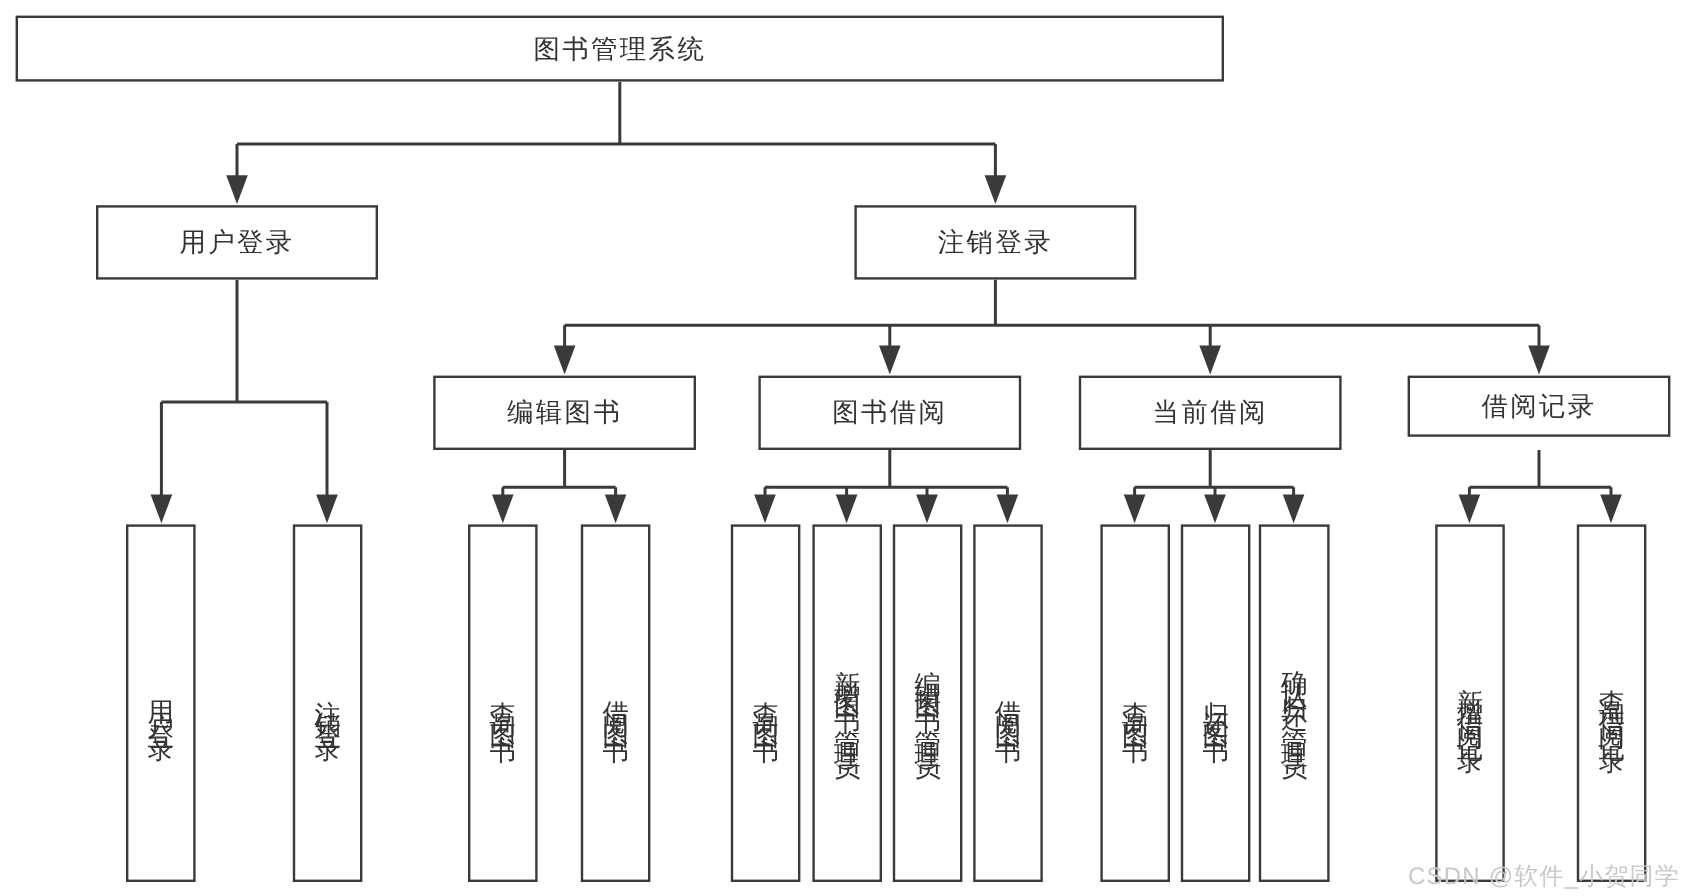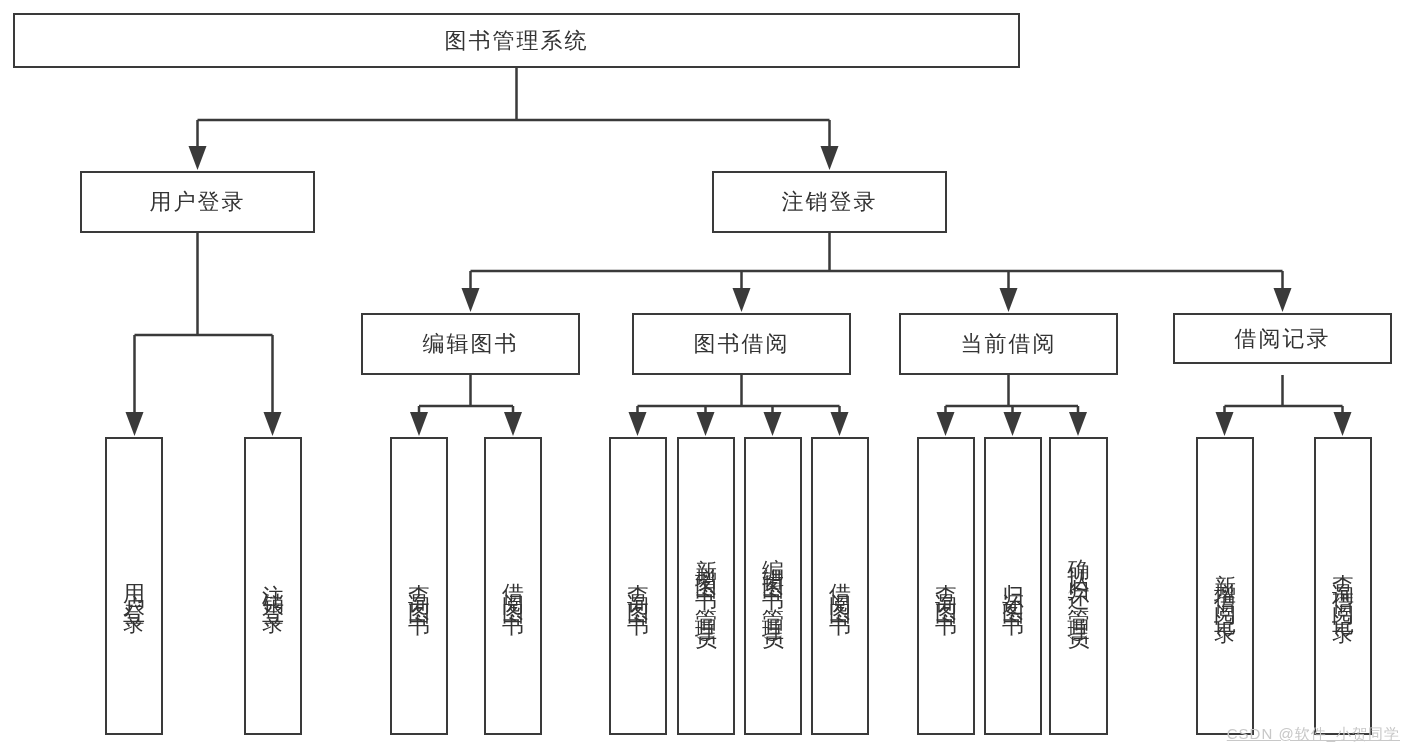--- a/index.html
+++ b/index.html
@@ -37,25 +37,24 @@
     writing-mode:vertical-rl;
     text-orientation:mixed;
     font-size:22px;
     letter-spacing:10px;
     line-height:1;
     color:var(--text);
   }
   .watermark{
     position:absolute;
     right:5px;bottom:3px;
-    font-size:15px;
+    font-size:20px;
     letter-spacing:1px;
     color:var(--wm);
     white-space:nowrap;
-    text-decoration:underline;
   }
 </style>
 </head>
 <body>
 
 <div class="canvas">
 
   <svg class="connectors" viewBox="0 0 1405 747" aria-hidden="true">
 
     <path d="M516.5 68 V120 M197.5 120 H829.5 M197.5 120 V150 M829.5 120 V150"></path>

